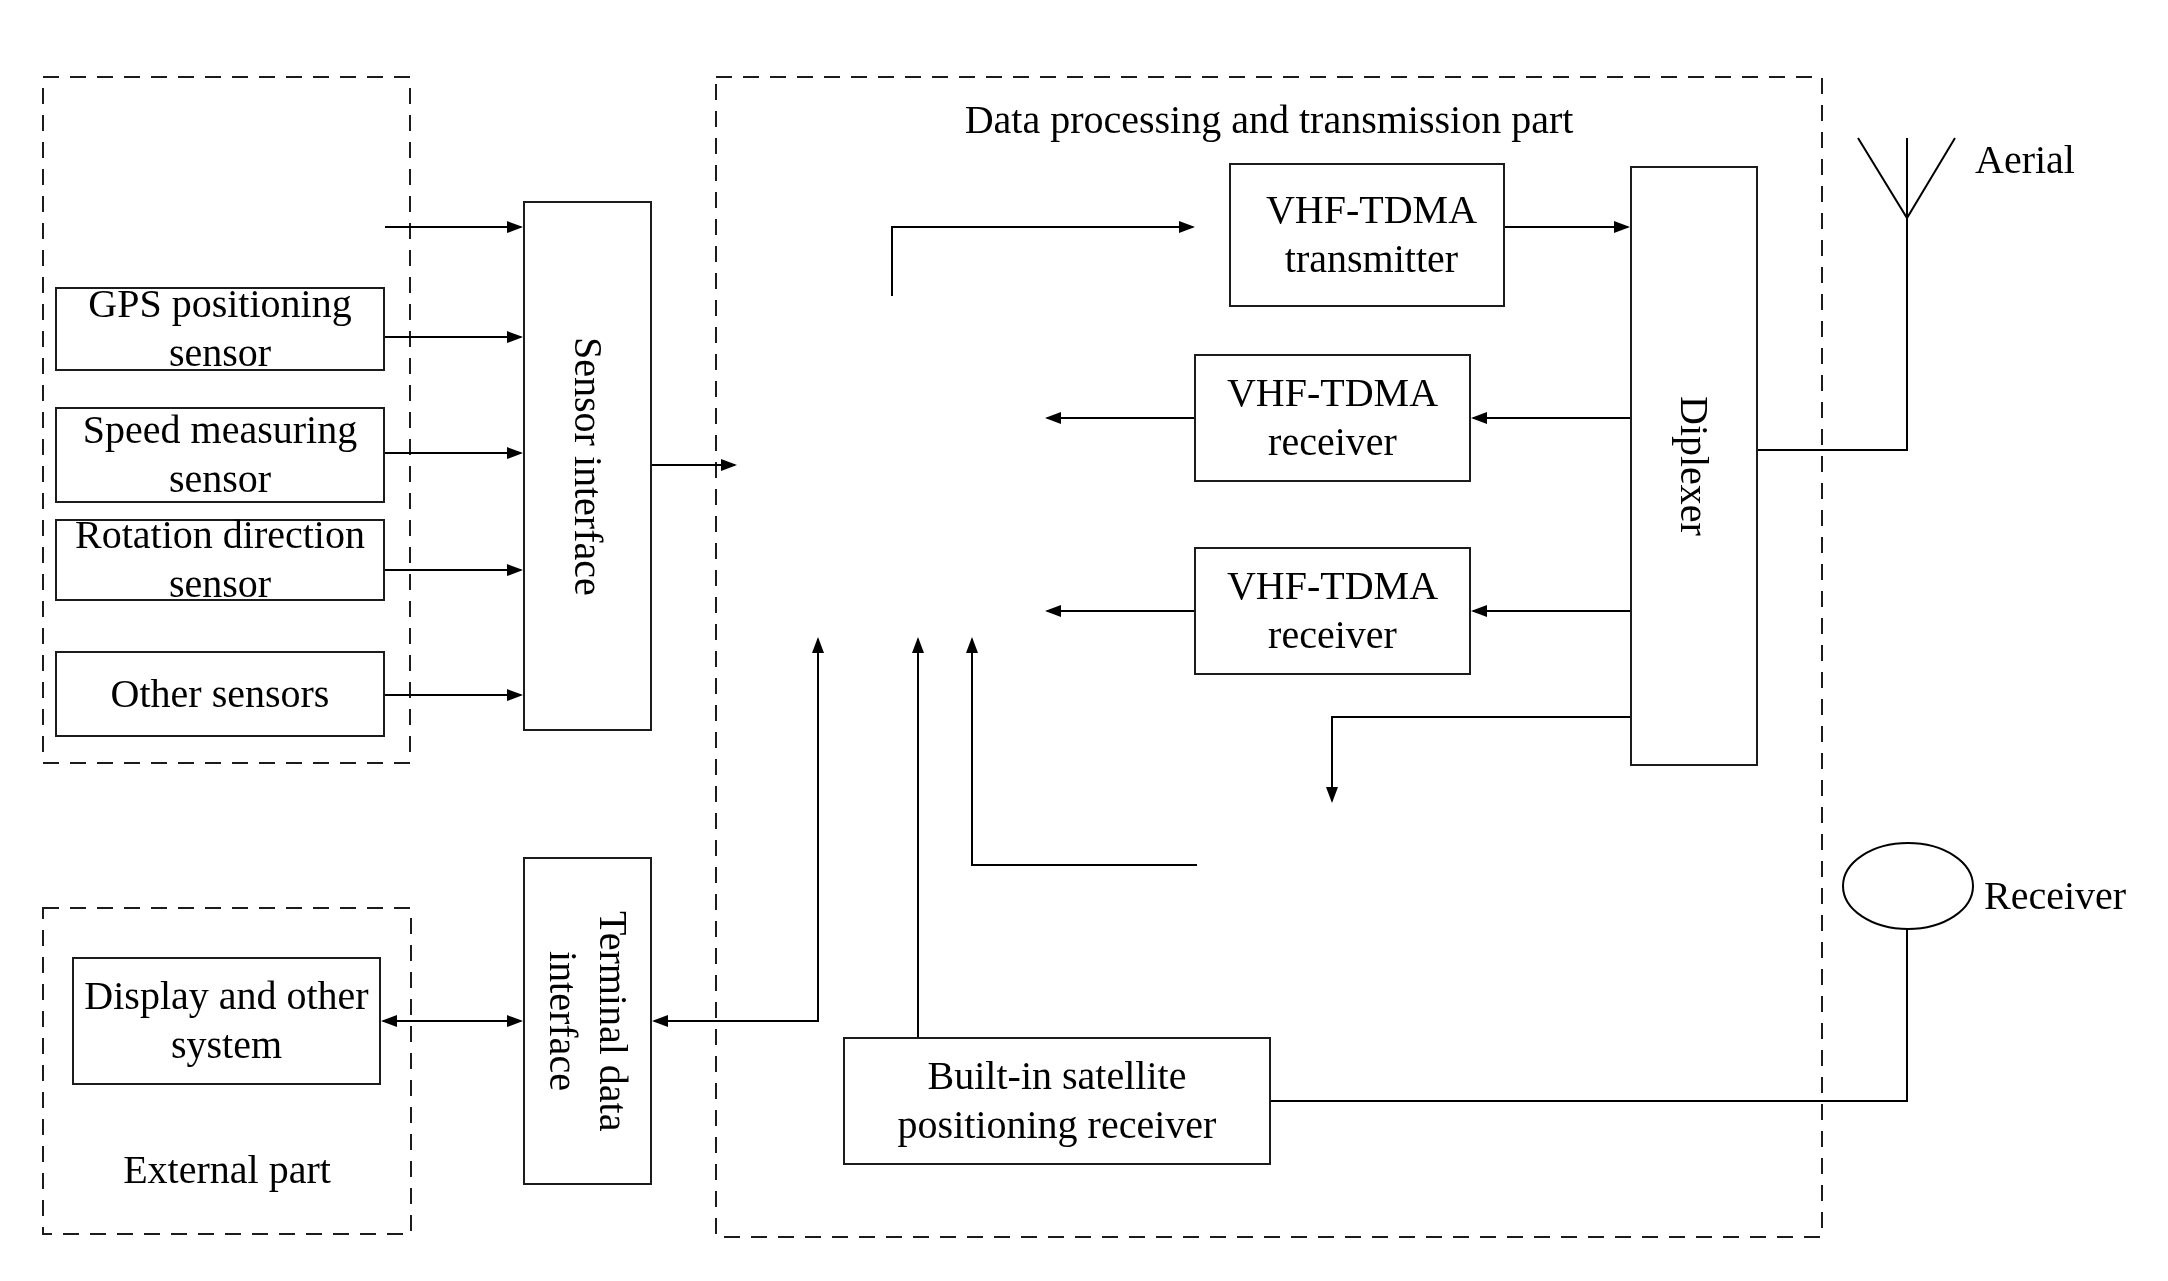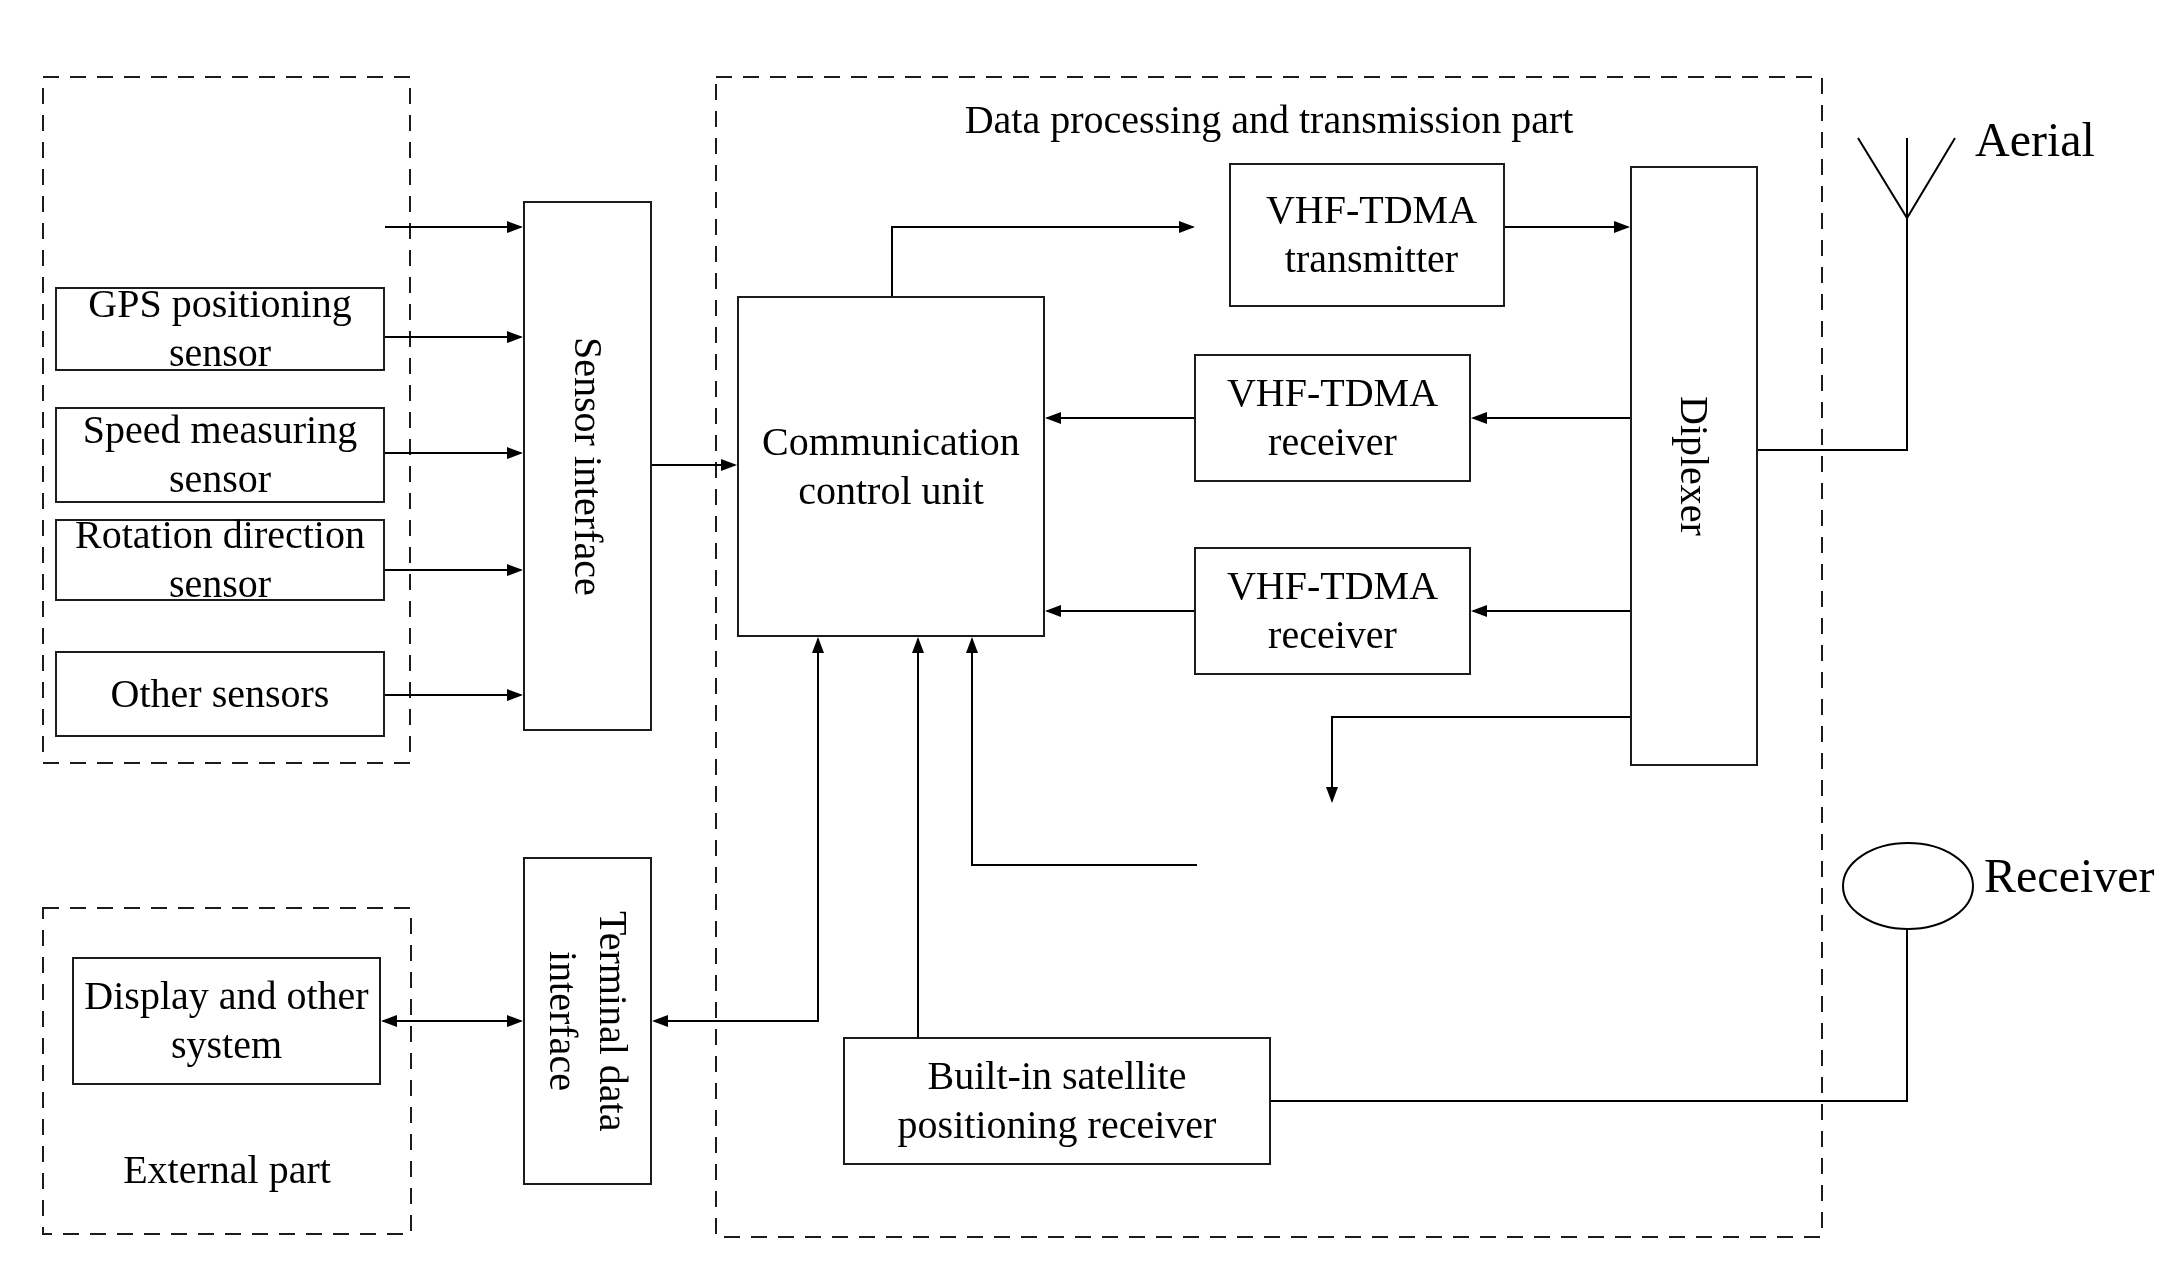--- a/index.html
+++ b/index.html
@@ -8,21 +8,21 @@
   #canvas{position:absolute;left:0;top:0;width:2168px;height:1281px;}
   svg#wires{position:absolute;left:0;top:0;z-index:1;}
   .node{position:absolute;z-index:2;border:2px solid #1c1c1c;background:#ffffff;
         display:flex;align-items:center;justify-content:center;text-align:center;
         font-size:40px;line-height:1.22;padding:2px;box-sizing:border-box;}
   .vnode{position:absolute;z-index:2;border:2px solid #1c1c1c;background:#ffffff;
         display:flex;align-items:center;justify-content:center;box-sizing:border-box;}
   .vnode span{writing-mode:vertical-rl;text-orientation:mixed;font-size:40px;
         line-height:1.25;text-align:center;}
   .caption{position:absolute;z-index:2;font-size:40px;text-align:center;line-height:1.2;}
-  .annot{position:absolute;z-index:2;font-size:48px;white-space:nowrap;}
+  .annot{position:absolute;z-index:2;font-size:40px;white-space:nowrap;margin-top:24px;}
 </style>
 </head>
 <body>
 
 <div id="canvas">
 
   <svg id="wires" width="2168" height="1281" viewBox="0 0 2168 1281">
     <defs>
       <marker id="arr" markerWidth="18" markerHeight="14" refX="15" refY="7" orient="auto-start-reverse" markerUnits="userSpaceOnUse">
         <path d="M1,1 L17,7 L1,13 z" fill="#000"></path>
@@ -86,21 +86,20 @@
 
   <div class="node" style="left:55px;top:287px;width:330px;height:84px;">GPS positioning sensor</div>
   <div class="node" style="left:55px;top:407px;width:330px;height:96px;font-family:Liberation Serif, serif;">Speed measuring sensor</div>
   <div class="node" style="left:55px;top:519px;width:330px;height:82px;">Rotation direction sensor</div>
   <div class="node" style="left:55px;top:651px;width:330px;height:86px;">Other sensors</div>
 
   <div class="vnode" style="left:523px;top:201px;width:129px;height:530px;">
     <span>Sensor interface</span>
   </div>
 
-  <div class="node" style="left:737px;top:296px;width:308px;height:341px;">Communication control unit</div>
 
   <div class="node" style="left:1229px;top:163px;width:276px;height:144px;padding-left:11px;">VHF-TDMA transmitter</div>
   <div class="node" style="left:1194px;top:354px;width:277px;height:128px;">VHF-TDMA receiver</div>
   <div class="node" style="left:1194px;top:547px;width:277px;height:128px;">VHF-TDMA receiver</div>
 
   <div class="node" style="left:843px;top:1037px;width:428px;height:128px;text-align:center;">Built-in satellite positioning receiver</div>
 
   <div class="vnode" style="left:1630px;top:166px;width:128px;height:600px;">
     <span>Diplexer</span>
   </div>

